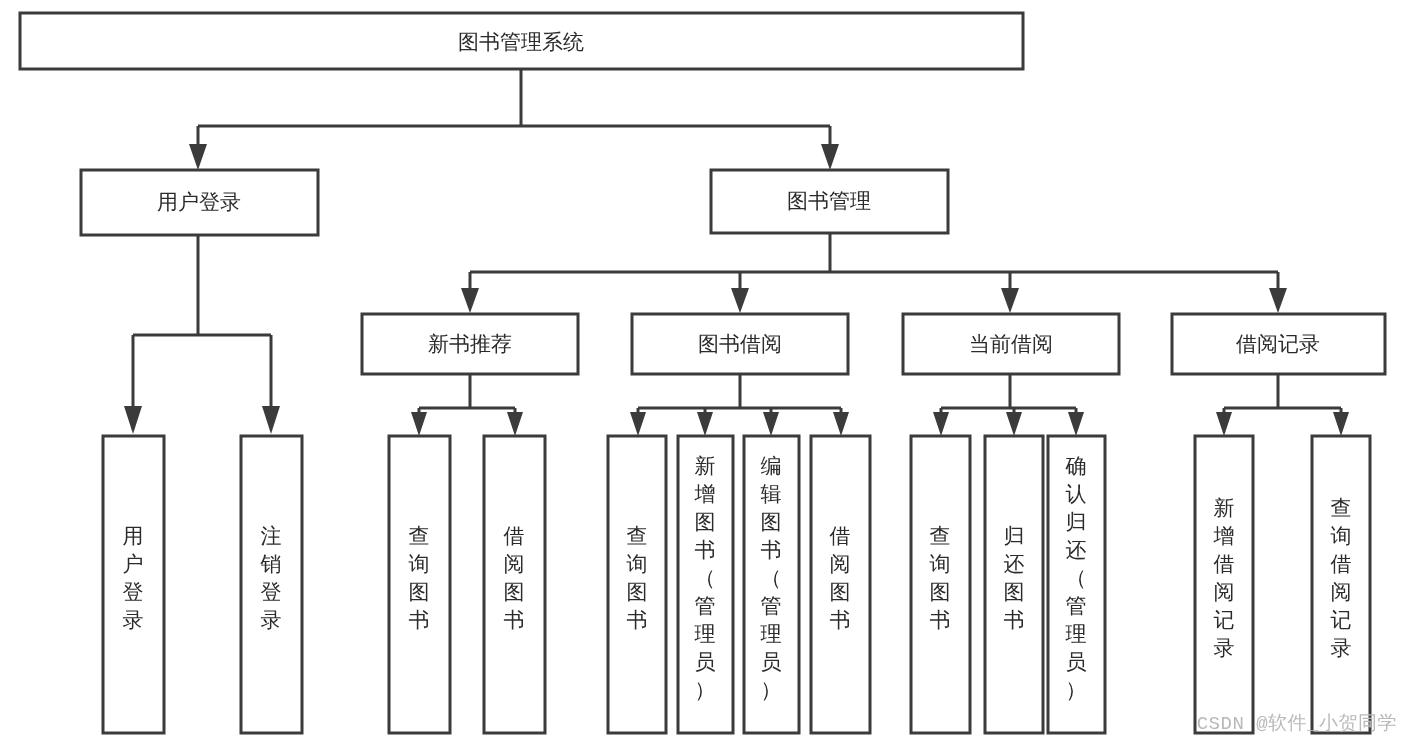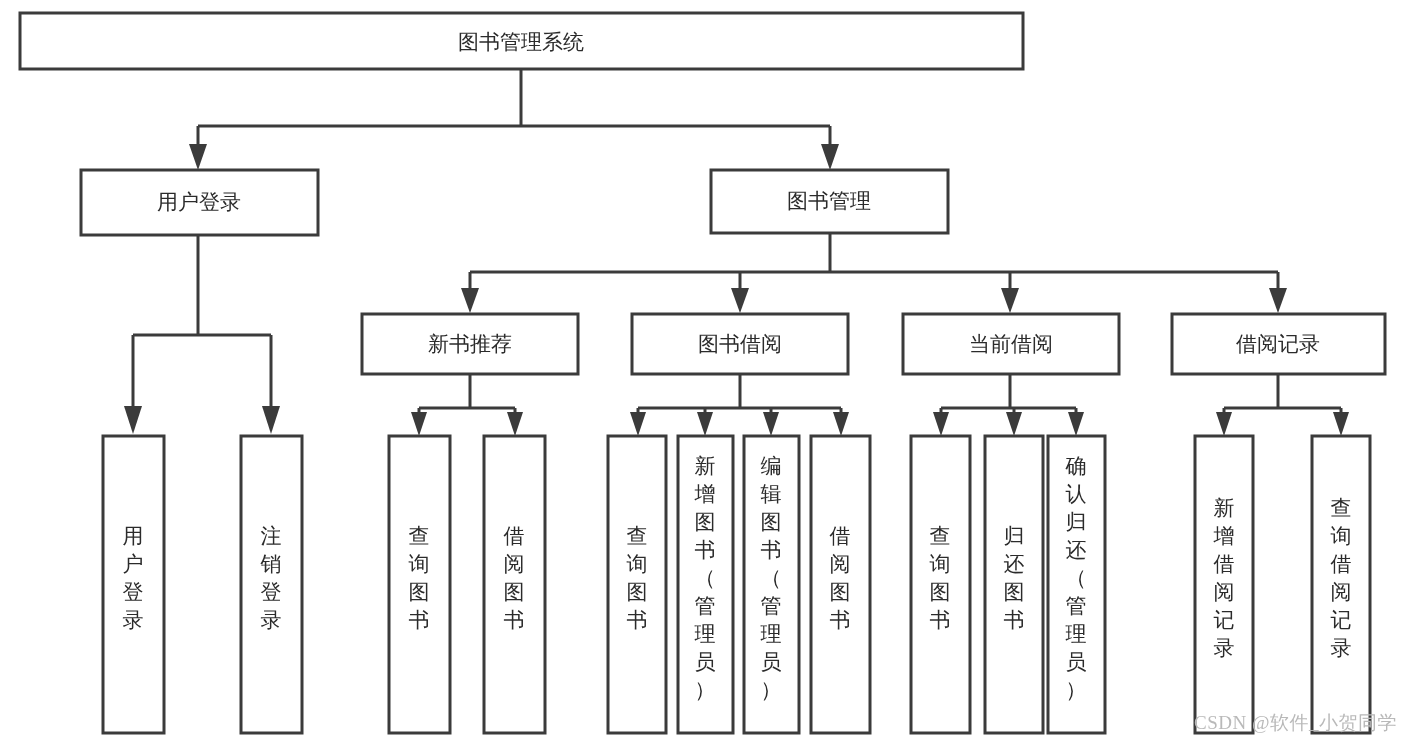--- a/index.html
+++ b/index.html
@@ -15,21 +15,21 @@
   .node-label{
     font-family:"Liberation Sans","DejaVu Sans",sans-serif;
     font-size:21px;fill:#2b2b2b;text-anchor:middle;dominant-baseline:middle;
   }
   .node-label-vert{
     font-family:"Liberation Sans","DejaVu Sans",sans-serif;
     font-size:21px;fill:#2b2b2b;text-anchor:middle;
   }
   .watermark{
     position:absolute;right:8px;bottom:4px;
-    font-family:Liberation Serif, serif;
+    font-family:Liberation Mono, monospace;
     font-size:19px;color:#b9b9b9;white-space:nowrap;
     letter-spacing:0.5px;user-select:none;
   }
 </style>
 </head>
 <body>
 
 <div id="diagram-root">
 
   <svg id="flow" viewBox="0 0 1405 747" xmlns="http://www.w3.org/2000/svg">

